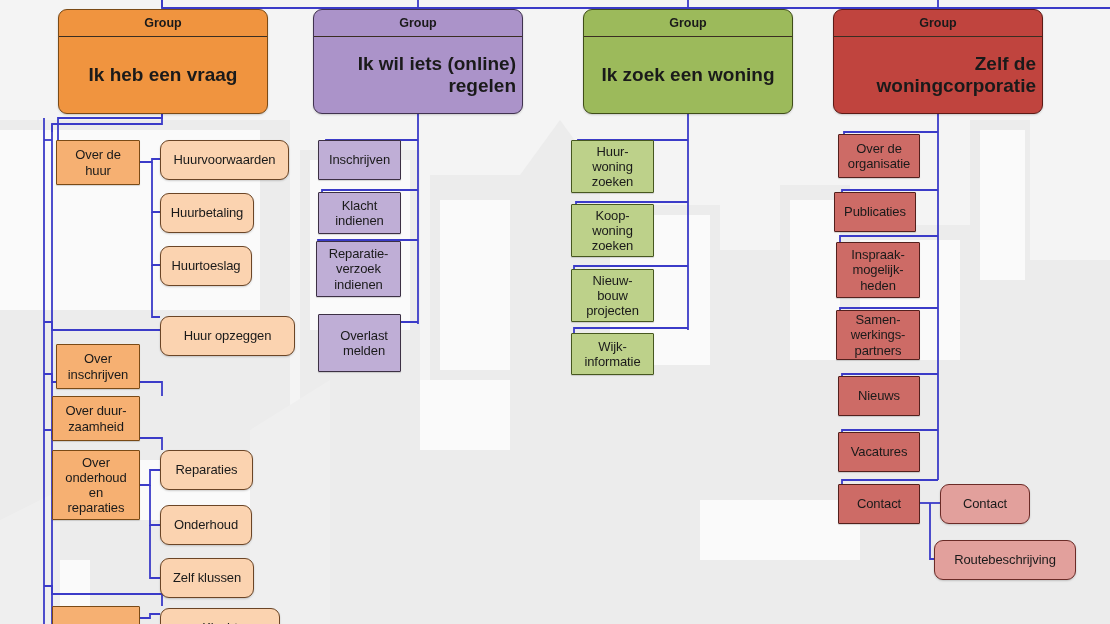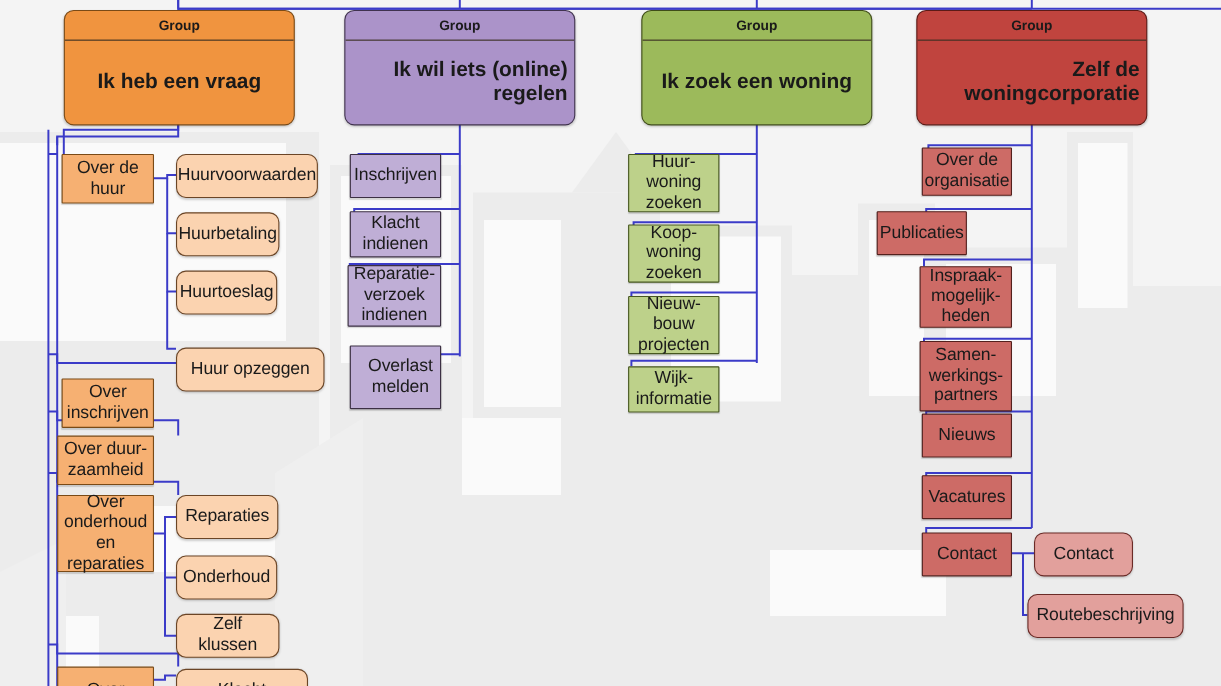--- a/index.html
+++ b/index.html
@@ -29,21 +29,21 @@
     pointer-events: none;
   }
   
   .node {
     position: absolute;
     z-index: 2;
     display: flex;
     align-items: center;
     justify-content: center;
     text-align: center;
-    font-size: 16px;
+    font-size: 13px;
     line-height: 1.16;
     color: #1a1a1a;
     padding: 2px 4px;
     white-space: pre-line;
     letter-spacing: -0.1px;
   }
   
   .group-box {
     position: absolute;
     z-index: 2;
@@ -274,27 +274,27 @@
   <div class="node sharp c-green-mid" style="left:571px; top:269px; width:83px; height:53px;">Nieuw-
 bouw
 projecten</div>
 
   <div class="node sharp c-green-mid" style="left:571px; top:333px; width:83px; height:42px;">Wijk-
 informatie</div>
 
   <div class="node sharp c-red-mid" style="left:838px; top:134px; width:82px; height:44px;">Over de
 organisatie</div>
 
-  <div class="node sharp c-red-mid" style="left:797px; top:192px; width:82px; height:40px;">Publicaties</div>
+  <div class="node sharp c-red-mid" style="left:834px; top:192px; width:82px; height:40px;">Publicaties</div>
 
   <div class="node sharp c-red-mid" style="left:836px; top:242px; width:84px; height:56px;">Inspraak-
 mogelijk-
 heden</div>
 
-  <div class="node sharp c-red-mid" style="left:836px; top:310px; width:84px; height:64px;">Samen-
+  <div class="node sharp c-red-mid" style="left:836px; top:310px; width:84px; height:50px;">Samen-
 werkings-
 partners</div>
 
   <div class="node sharp c-red-mid" style="left:838px; top:376px; width:82px; height:40px;">Nieuws</div>
 
   <div class="node sharp c-red-mid" style="left:838px; top:432px; width:82px; height:40px;">Vacatures</div>
 
   <div class="node sharp c-red-mid" style="left:838px; top:484px; width:82px; height:40px;">Contact</div>
 
   <div class="node round c-red-leaf" style="left:940px; top:484px; width:90px; height:40px;">Contact</div>

